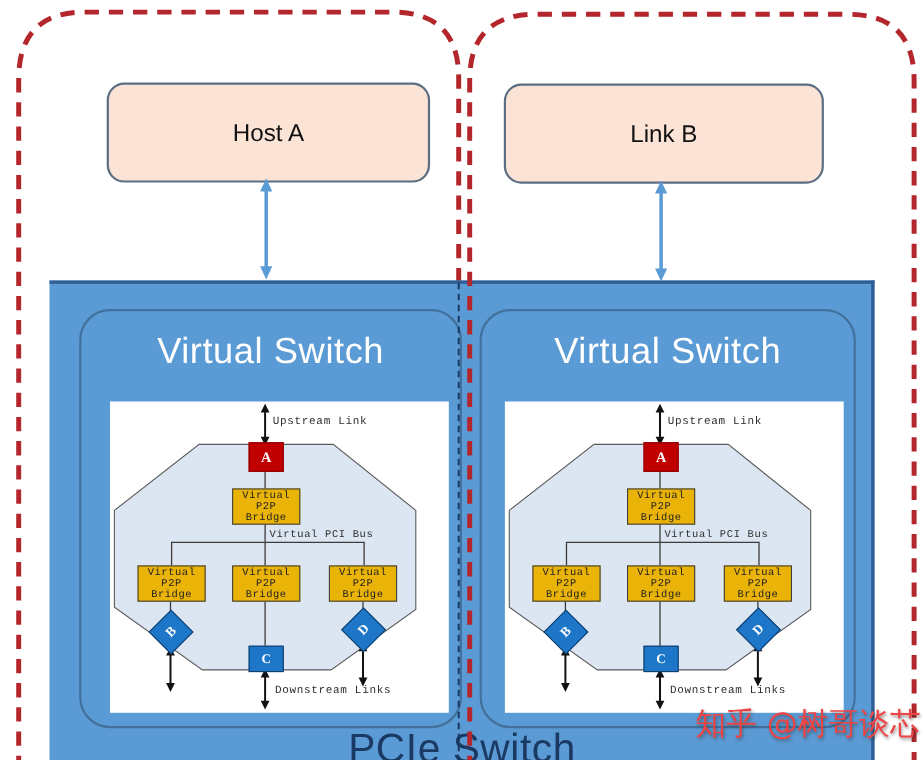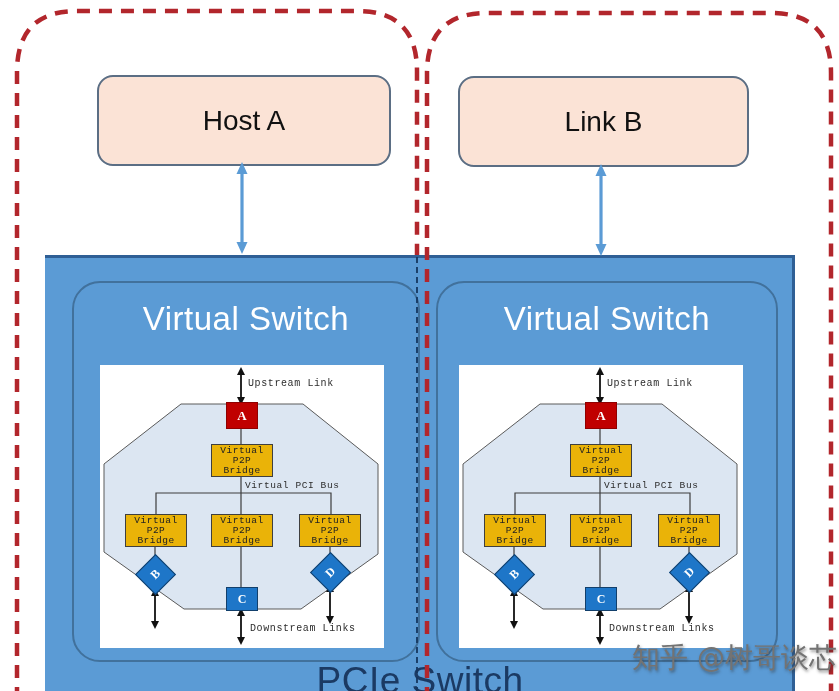--- a/index.html
+++ b/index.html
@@ -9,36 +9,36 @@
   .z1{z-index:1}.z2{z-index:2}.z3{z-index:3}.z6{z-index:6}.z7{z-index:7}
 
   .region-dash{fill:none;stroke:#b2262c;stroke-width:4.5;stroke-dasharray:13 9;}
   .divider-dash{fill:none;stroke:#16375f;stroke-width:1.8;stroke-dasharray:6 4;}
 
   .pcie-switch{position:absolute;left:45px;top:255px;width:747px;height:460px;
     background:#5b9bd5;border-top:3px solid #2f5f95;border-right:3px solid #2f5f95;}
 
   .host{position:absolute;height:87px;background:#fbe3d6;border:2px solid #5b6e84;
     border-radius:16px;display:flex;align-items:center;justify-content:center;
-    font-size:28px;color:#111;}
+    font-size:22px;color:#111;}
   .host-a{left:97px;top:75px;width:290px;}
   .host-b{left:458px;top:76px;width:287px;}
 
   .host-arrow{position:absolute;}
   .host-arrow line{stroke:#5b9bd5;stroke-width:3.2;}
   .host-arrow polygon{fill:#5b9bd5;}
 
   .vswitch{position:absolute;top:281px;height:377px;background:#5b9bd5;
     border:2.5px solid #41719c;border-radius:28px;text-decoration:underline;}
   .vs-a{left:72px;width:344px;}
   .vs-b{left:436px;width:338px;}
   .vs-title{position:absolute;top:18px;left:0;right:0;text-align:center;
     color:#ffffff;font-size:33px;line-height:1.1;letter-spacing:0.5px;}
 
-  .vs-panel{position:absolute;top:82px;width:284px;height:283px;background:#ffffff;}
+  .vs-panel{position:absolute;top:82px;width:308px;height:283px;background:#ffffff;}
   .vs-a .vs-panel{left:26px;} .vs-b .vs-panel{left:21px;}
 
   .diagram-svg{position:absolute;left:0;top:0;}
   .octagon{fill:#dce6f2;stroke:#5a5a5a;stroke-width:1;}
   .wire{fill:none;stroke:#3c3c3c;stroke-width:1.2;}
   .wire2{stroke:#111;stroke-width:1.8;}
   .blk{fill:#111;}
 
   .dlabel{position:absolute;font-family:"Liberation Mono",monospace;font-size:10px;
     letter-spacing:0.6px;color:#2d2d2d;white-space:nowrap;}
@@ -54,21 +54,21 @@
     border:1px solid #123f6b;font-size:12px;}
   .diamond{width:27px;height:27px;transform:rotate(45deg);background:#1e76c8;
     border:1px solid #123f6b;}
   .diamond span{display:block;width:100%;height:100%;display:flex;align-items:center;
     justify-content:center;transform:rotate(-90deg);font-size:12px;}
   .port-b{left:41px;top:195px;} .port-d{left:216px;top:193px;}
 
   .pcie-label{position:absolute;left:45px;top:660px;width:750px;text-align:center;
     font-size:37px;color:#1b3a63;font-weight:500;letter-spacing:0.5px;}
 
-  .watermark{position:absolute;top:639px;right:2px;font-size:28px;color:#737373;
+  .watermark{position:absolute;top:639px;right:2px;font-size:28px;color:#ef4444;
     text-shadow:1px 2px 3px rgba(50,50,50,0.55);font-family:"DejaVu Sans",sans-serif;}
 </style>
 </head>
 <body>
 
 <div class="stage">
 
   <svg class="overlay z1" width="839" height="691">
     <path class="region-dash" d="M17,700 V72 Q17,11 77,11 H357 Q417,11 417,71 V700"></path>
   </svg>

